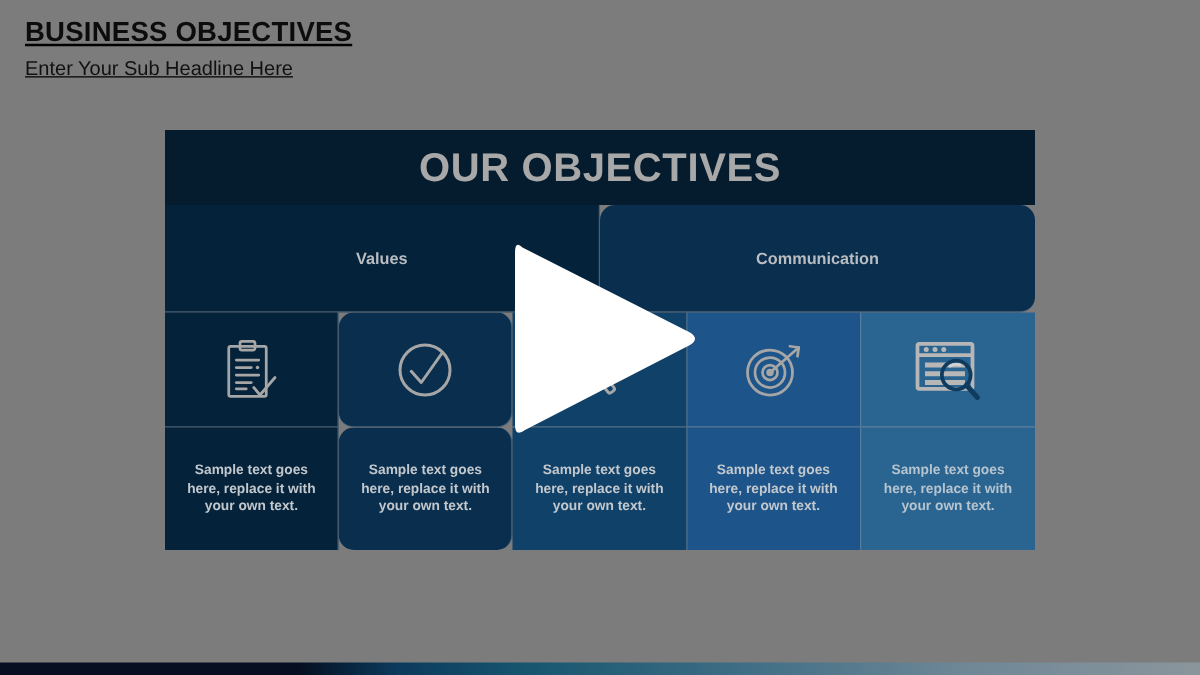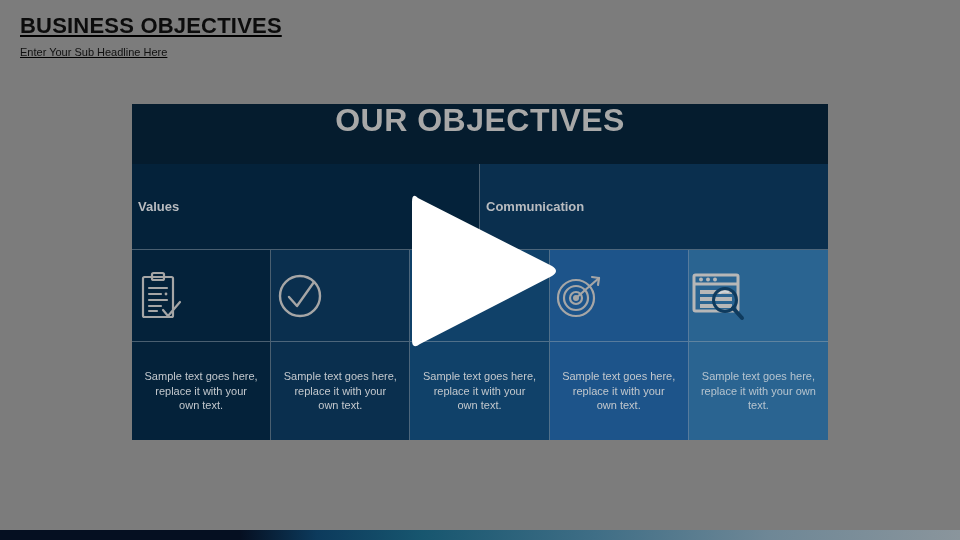--- a/index.html
+++ b/index.html
@@ -26,76 +26,78 @@
   #main-title {
     font-size: 22px;
     font-weight: bold;
     color: #0c0c0c;
     letter-spacing: 0.2px;
     line-height: 1.2;
     margin: 0;
     white-space: nowrap;
   }
   #sub-headline {
-    font-size: 11px;
+    font-size: 16px;
     font-weight: normal;
     color: #111111;
     margin: 7px 0 0 0;
     line-height: 1.2;
     white-space: nowrap;
   }
 
   
   #objectives-table {
     position: absolute;
     left: 132px;
     top: 104px;
     width: 696px;
     height: 336px;
   }
 
   #banner {
     height: 60px;
     background: #051c2e;
     display: flex;
+    align-items: center;
     justify-content: center;
   }
   #banner-title {
     font-size: 32px;
     font-weight: bold;
     color: #a8a8a8;
     letter-spacing: 0.5px;
     text-align: center;
     line-height: 1;
   }
 
   .table-row {
     display: flex;
     width: 100%;
   }
   #header-row { height: 86px; }
   #icon-row   { height: 92px; }
-  #text-row   { height: 98px; }
+  #text-row   { height: 98px; font-weight: bold; }
 
   .cell {
     flex: 1 1 20%;
     box-sizing: border-box;
     border-right: 1px solid rgba(160,170,180,0.45);
     border-bottom: 1px solid rgba(160,170,180,0.45);
     display: flex;
     align-items: center;
+    justify-content: center;
     position: relative;
     overflow: hidden;
   }
   .cell:last-child { border-right: none; }
   #text-row .cell { border-bottom: none; }
 
   
   .col-1 { background: #04223a; }
-  .col-2 { background: #0a2f4e; }
+  .col-2 { background: #0a2f4e; border-radius: 12px; }
   .col-3 { background: #104169; }
   .col-4 { background: #1d548a; }
   .col-5 { background: #2a6491; }
 
   .col-head-label {
     font-size: 13px;
     font-weight: bold;
     color: #b9bcc0;
     text-align: center;
     line-height: 1.2;

